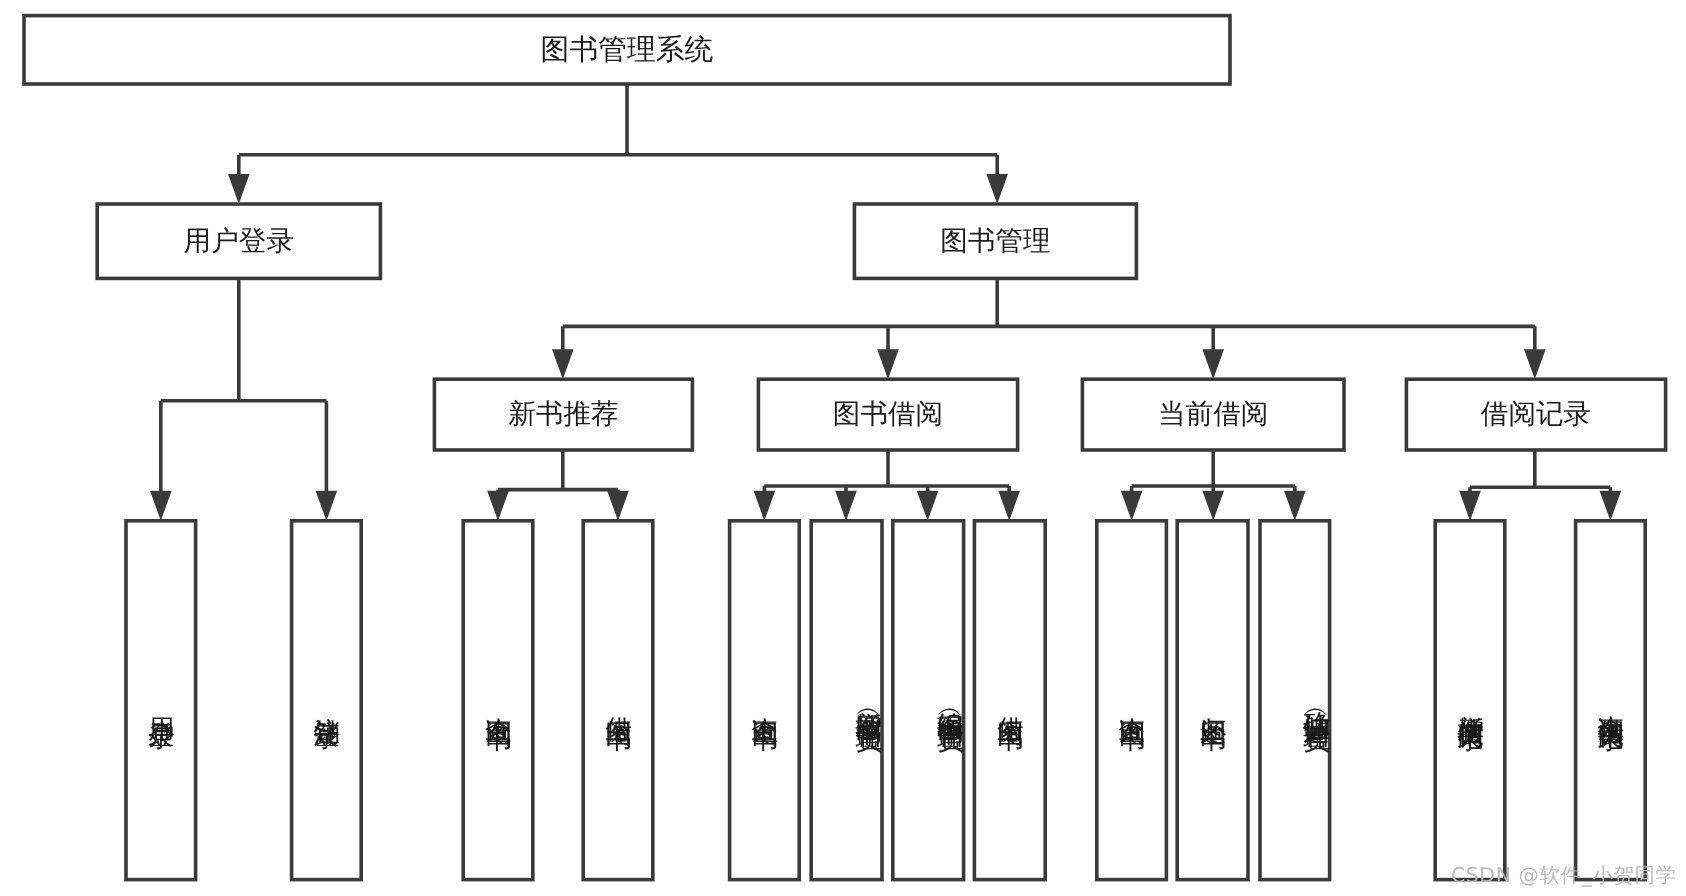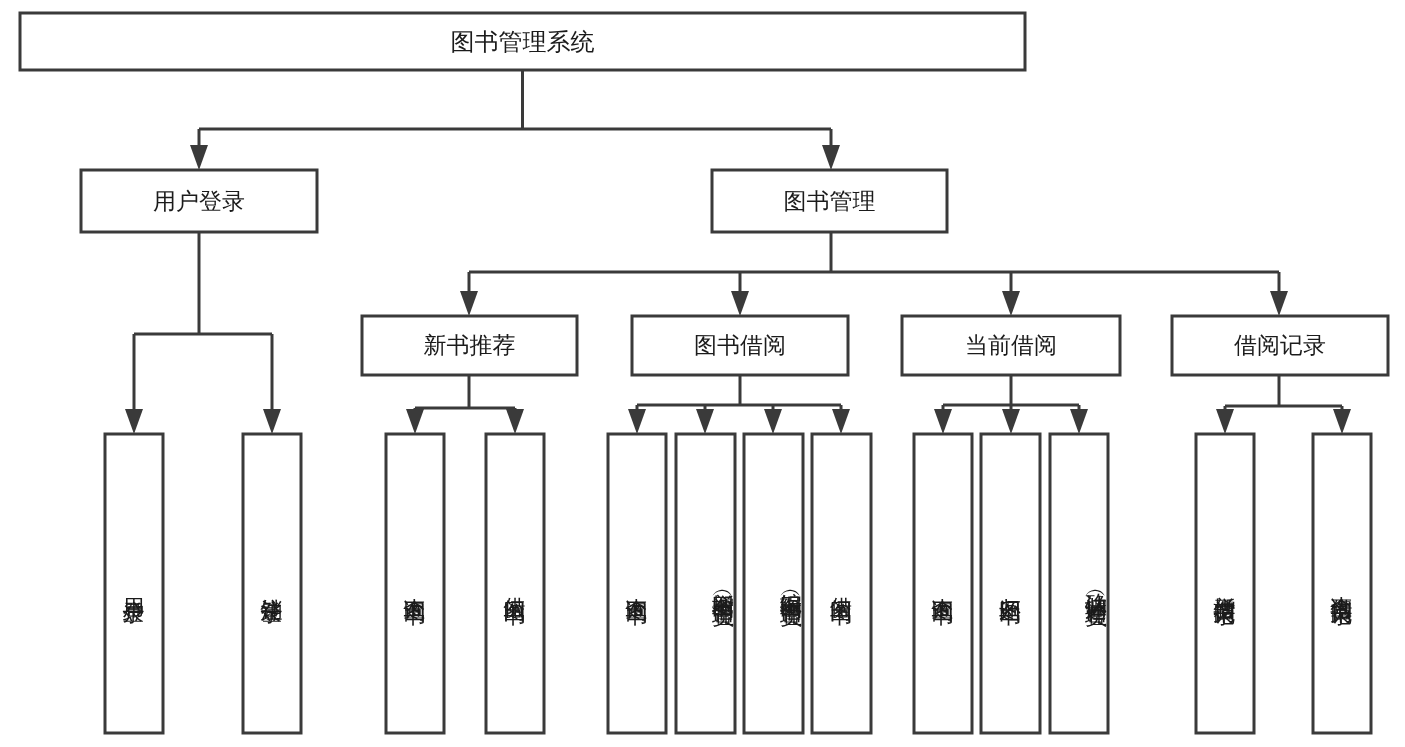--- a/index.html
+++ b/index.html
@@ -218,14 +218,15 @@
   <div class="leaf-label-wrap" style="left:608px;  top:434px; width:58px; height:299px;">查询图书</div>
   <div class="leaf-label-wrap" style="left:676px;  top:440px; width:59px; height:287px; align-items:flex-start;">新增图书（管理员）</div>
   <div class="leaf-label-wrap" style="left:744px;  top:440px; width:59px; height:287px; align-items:flex-start;">编辑图书（管理员）</div>
   <div class="leaf-label-wrap" style="left:812px;  top:434px; width:59px; height:299px;">借阅图书</div>
   <div class="leaf-label-wrap" style="left:914px;  top:434px; width:58px; height:299px;">查询图书</div>
   <div class="leaf-label-wrap" style="left:981px;  top:434px; width:59px; height:299px;">归还图书</div>
   <div class="leaf-label-wrap" style="left:1050px; top:440px; width:58px; height:287px; align-items:flex-start;">确认归还（管理员）</div>
   <div class="leaf-label-wrap" style="left:1196px; top:434px; width:58px; height:299px;">新增借阅记录</div>
   <div class="leaf-label-wrap" style="left:1313px; top:434px; width:58px; height:299px;">查询借阅记录</div>
 
+  <div class="watermark">CSDN @软件_小贺同学</div>
 
 </div>
 
 </body></html>

